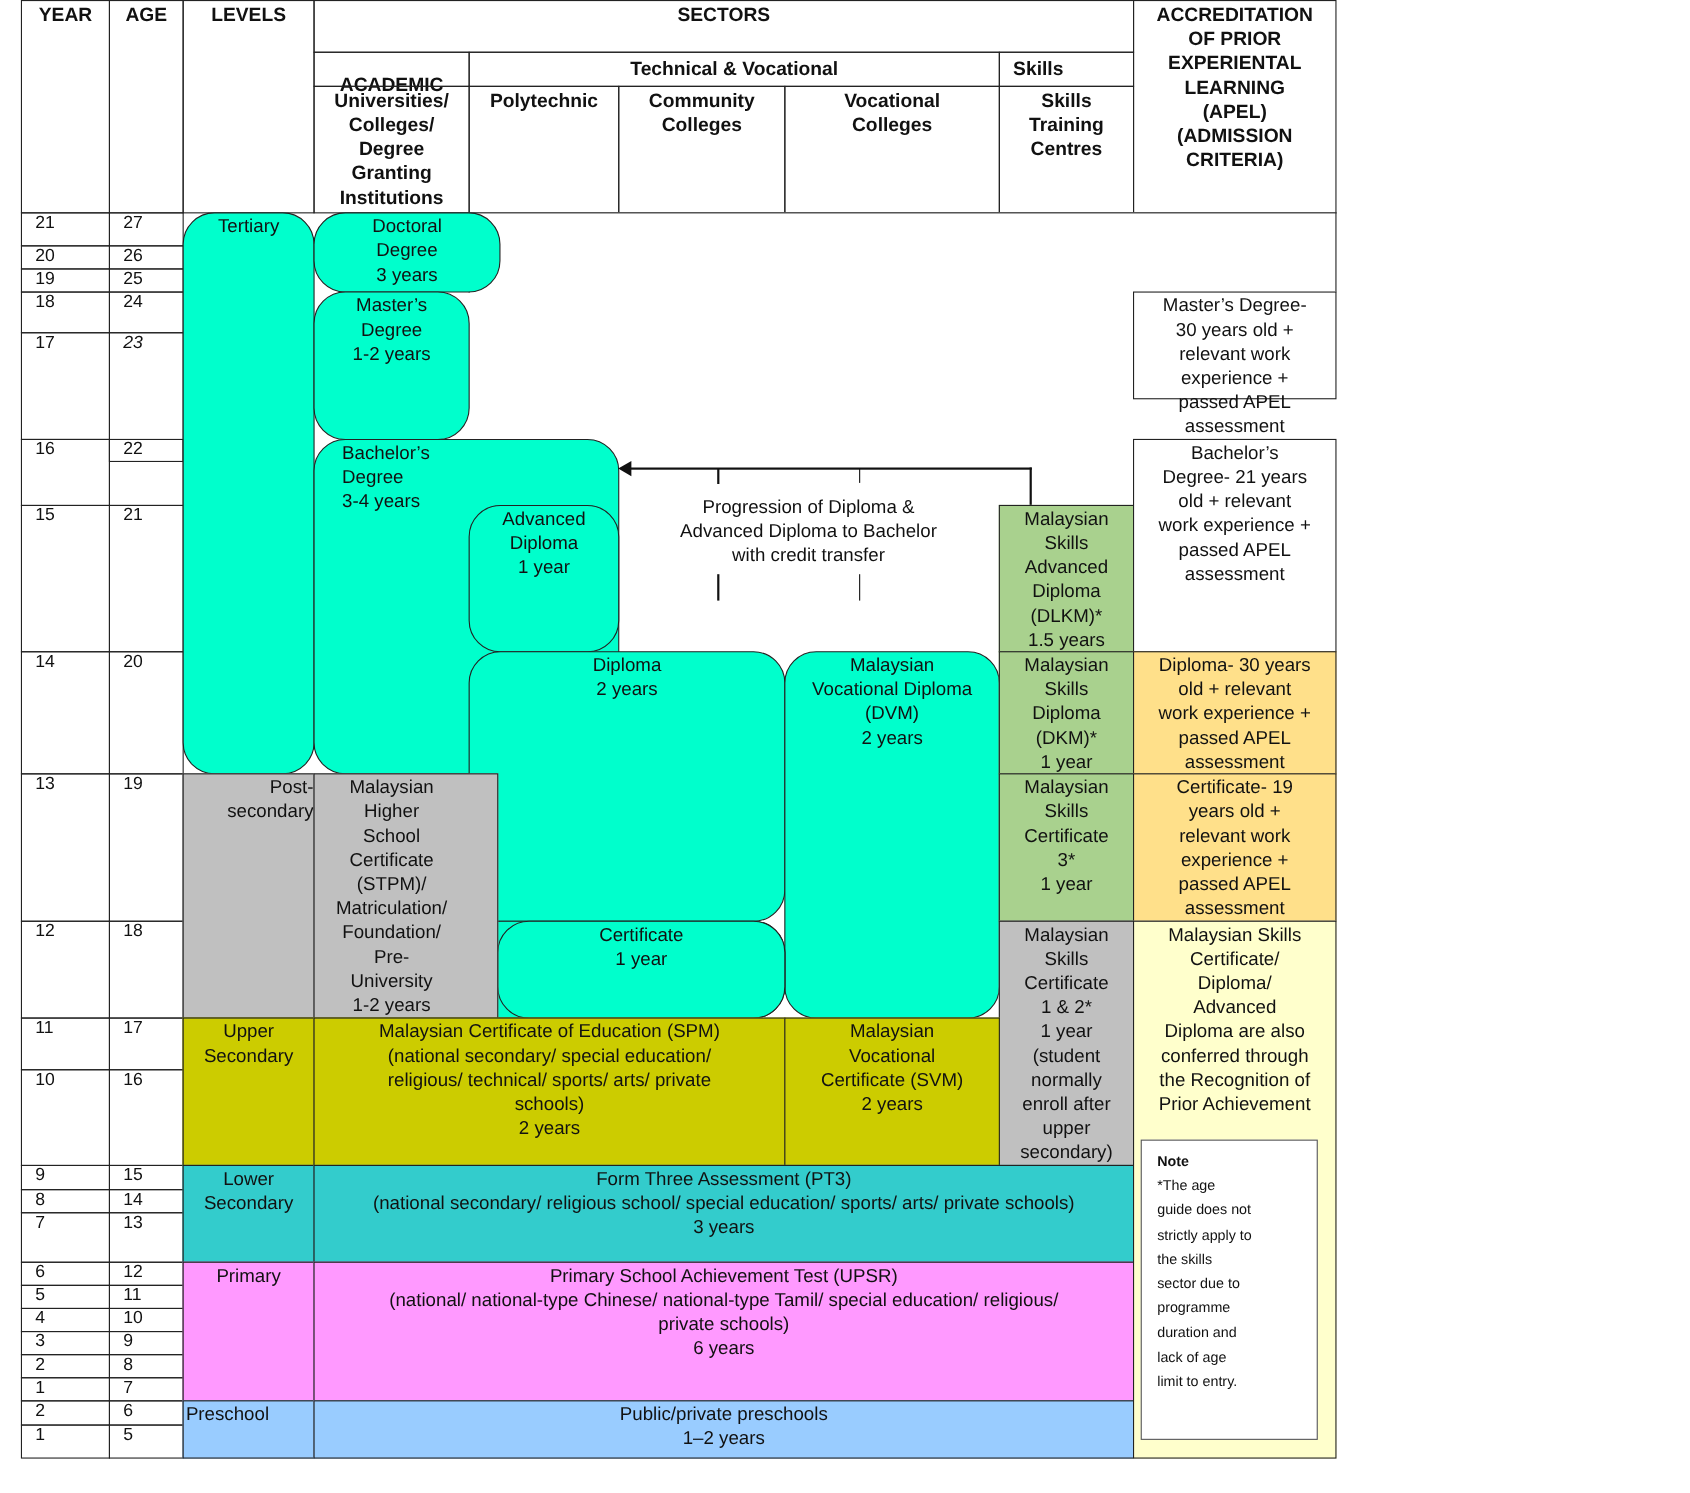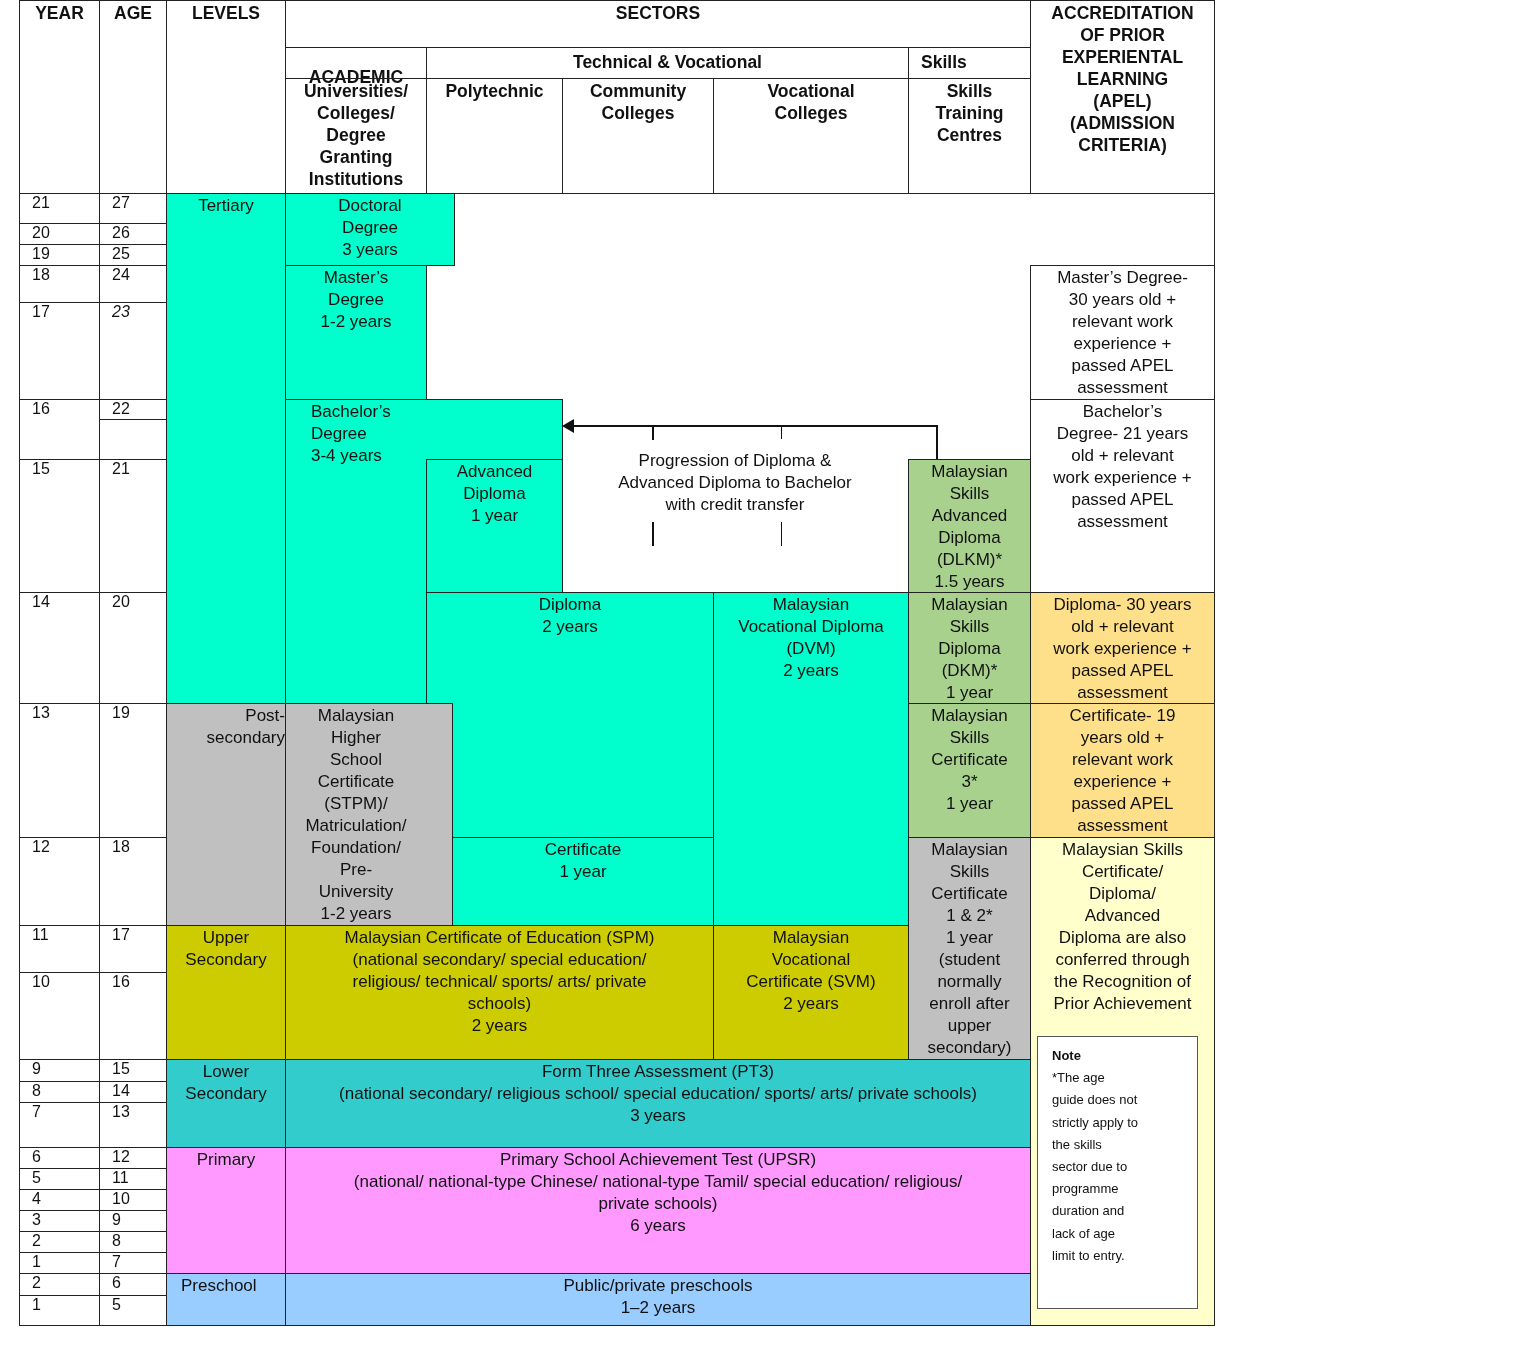--- a/index.html
+++ b/index.html
@@ -2,21 +2,21 @@
 <html><head>
 <meta charset="utf-8">
 <style>
   html, body { margin: 0; padding: 0; background: #ffffff; }
   body { width: 1536px; height: 1357px; position: relative; overflow: hidden;
          font-family: "Liberation Sans", sans-serif; color: #111; }
   .b { position: absolute; box-sizing: border-box; border: 1px solid #222;
        text-align: center; font-size: 17px; line-height: 22px; padding-top: 1px; }
   .hd { font-weight: bold; font-size: 17.5px; line-height: 22px; }
   .num { text-align: left; padding-left: 12px; font-size: 16px; line-height: 18px; padding-top: 0; }
-  .teal { background: #00ffcc; }
+  .teal { background: #00ffcc; border-radius: 29px; }
   .grey { background: #c0c0c0; }
   .olive { background: #cccc00; }
   .cyan { background: #33cccc; }
   .pink { background: #ff99ff; }
   .blue { background: #99ccff; }
   .green { background: #a9d18e; }
   .orange { background: #ffe08a; }
   .lyellow { background: #ffffcc; }
   .white { background: #ffffff; }
   .pre { white-space: pre-line; }
@@ -108,21 +108,21 @@
 </div>
 
 <div class="b teal pre" style="left:166px;top:193px;width:120px;height:511px;">Tertiary</div>
 <div class="b grey pre" style="left:166px;top:703px;width:120px;height:223px;text-align:right;">Post-
 secondary</div>
 <div class="b olive pre" style="left:166px;top:925px;width:120px;height:135px;">Upper
 Secondary</div>
 <div class="b cyan pre" style="left:166px;top:1059px;width:120px;height:89px;">Lower
 Secondary</div>
 <div class="b pink pre" style="left:166px;top:1147px;width:120px;height:127px;">Primary</div>
-<div class="b blue pre" style="left:166px;top:1273px;width:120px;height:53px;text-align:left;padding-left:14px;">Preschool</div>
+<div class="b blue pre" style="left:166px;top:1273px;width:120px;height:53px;text-align:left;padding-left:2px;">Preschool</div>
 
 <div class="b white" style="left:426px;top:193px;width:789px;height:73px;border-bottom:none;"></div>
 <div class="b teal pre" style="left:285px;top:193px;width:170px;height:73px;">Doctoral
 Degree
 3 years</div>
 <div class="b teal pre" style="left:285px;top:265px;width:142px;height:135px;">Master’s
 Degree
 1-2 years</div>
 <div class="b teal pre" style="left:285px;top:399px;width:278px;height:305px;text-align:left;padding-left:25px;">Bachelor’s
 Degree
@@ -201,21 +201,21 @@
 <div class="b cyan pre" style="left:285px;top:1059px;width:746px;height:89px;">Form Three Assessment (PT3)
 (national secondary/ religious school/ special education/ sports/ arts/ private schools)
 3 years</div>
 <div class="b pink pre" style="left:285px;top:1147px;width:746px;height:127px;">Primary School Achievement Test (UPSR)
 (national/ national-type Chinese/ national-type Tamil/ special education/ religious/
 private schools)
 6 years</div>
 <div class="b blue pre" style="left:285px;top:1273px;width:746px;height:53px;">Public/private preschools
 1–2 years</div>
 
-<div class="b white pre" style="left:1030px;top:265px;width:185px;height:135px;">Master’s Degree-
+<div class="b white pre" style="left:1030px;top:265px;width:185px;height:98px;">Master’s Degree-
 30 years old +
 relevant work
 experience +
 passed APEL
 assessment</div>
 <div class="b white pre" style="left:1030px;top:399px;width:185px;height:194px;">Bachelor’s
 Degree- 21 years
 old + relevant
 work experience +
 passed APEL

